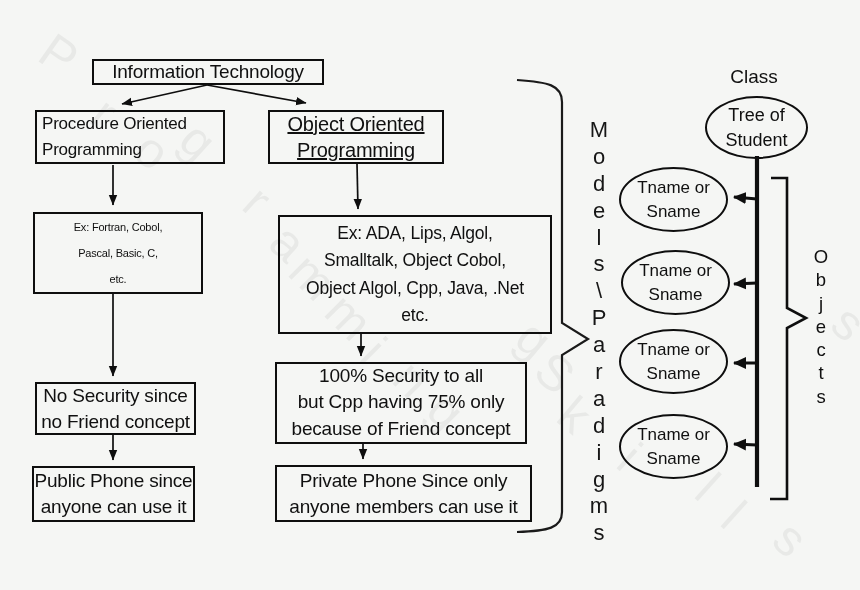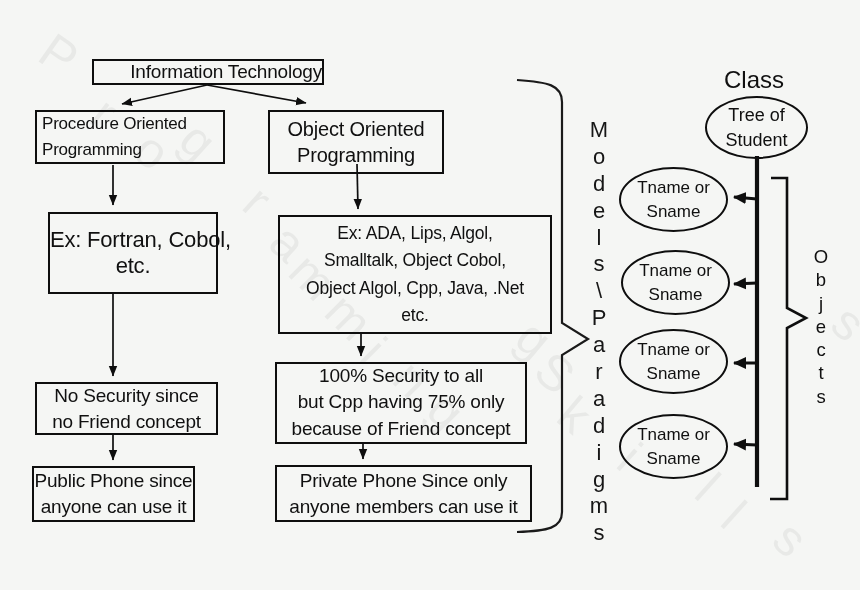--- a/index.html
+++ b/index.html
@@ -8,37 +8,37 @@
     background:#f5f6f4;color:#101010;
     font-family:"Liberation Sans", sans-serif;
   }
   svg.lines{position:absolute;left:0;top:0;width:860px;height:590px;}
   .box{
     position:absolute;box-sizing:border-box;border:2.6px solid #0e0e0e;
     display:flex;flex-direction:column;justify-content:center;
     text-align:center;font-size:19px;line-height:26px;letter-spacing:-0.2px;
   }
   .box .tline{white-space:nowrap;}
-  .box-it{line-height:20px;font-size:19px;align-items:flex-end;}
+  .box-it{line-height:20px;font-size:19px;}
   .box-pop{text-align:left;padding-left:5px;font-size:17px;line-height:26px;}
   .box-oop{font-size:20px;}
-  .box-pop-ex{font-size:22px;line-height:26px;margin-left:15px;}
+  .box-pop-ex{font-size:11px;line-height:26px;}
   .box-oop-ex{font-size:17.5px;line-height:27.5px;}
   .box-oop-sec{line-height:26.5px;justify-content:flex-end;}
   .ellipse{
     position:absolute;box-sizing:border-box;border:2.3px solid #0e0e0e;
     border-radius:50%;display:flex;flex-direction:column;justify-content:center;
     text-align:center;background:transparent;
   }
   .ellipse-root{font-size:18px;line-height:25px;}
   .ellipse-obj{font-size:17px;line-height:23.5px;}
   .vtext{position:absolute;display:flex;flex-direction:column;align-items:center;}
   .vtext-models .vchar{height:26.9px;font-size:22px;line-height:26.9px;color:#161616;width:30px;text-align:center;}
   .vtext-objects .vchar{height:23.3px;font-size:18.5px;line-height:23.3px;color:#101010;width:26px;text-align:center;}
-  .floating-label{position:absolute;text-align:center;font-size:24px;}
+  .floating-label{position:absolute;text-align:center;font-size:19px;}
   .wm-letter{
     position:absolute;font-size:50px;color:rgba(0,0,0,0.05);
     font-family:"Liberation Sans", sans-serif;pointer-events:none;
   }
 </style>
 </head>
 <body>
 
 <div class="stage">
 
@@ -100,38 +100,39 @@
 
   <div class="box box-it" style="left:92px;top:59px;width:232px;height:26px;">
     <div class="tline">Information Technology</div>
   </div>
 
   <div class="box box-pop" style="left:35px;top:110px;width:190px;height:54px;">
       <div class="tline">Procedure Oriented</div>
       <div class="tline">Programming</div>
     </div>
 
-  <div class="box box-oop" style="left:268px;top:110px;width:176px;height:64px;">
+  <div class="box box-oop" style="left:268px;top:110px;width:176px;height:54px;text-decoration:underline;">
       <div class="tline">Object Oriented</div>
       <div class="tline">Programming</div>
     </div>
 
   <div class="box box-pop-ex" style="left:33px;top:212px;width:170px;height:82px;">
       <div class="tline">Ex: Fortran, Cobol,</div>
+      <div class="tline">Pascal, Basic, C,</div>
       <div class="tline">etc.</div>
     </div>
 
   <div class="box box-oop-ex" style="left:278px;top:215px;width:274px;height:119px;">
       <div class="tline">Ex: ADA, Lips, Algol,</div>
       <div class="tline">Smalltalk, Object Cobol,</div>
       <div class="tline">Object Algol, Cpp, Java, .Net</div>
       <div class="tline">etc.</div>
     </div>
 
-  <div class="box" style="left:35px;top:382px;width:183px;height:53px;">
+  <div class="box" style="left:35px;top:382px;width:161px;height:53px;">
       <div class="tline">No Security since</div>
       <div class="tline">no Friend concept</div>
     </div>
 
   <div class="box box-oop-sec" style="left:275px;top:362px;width:252px;height:82px;">
       <div class="tline">100% Security to all</div>
       <div class="tline">but Cpp having 75% only</div>
       <div class="tline">because of Friend concept</div>
     </div>
 

